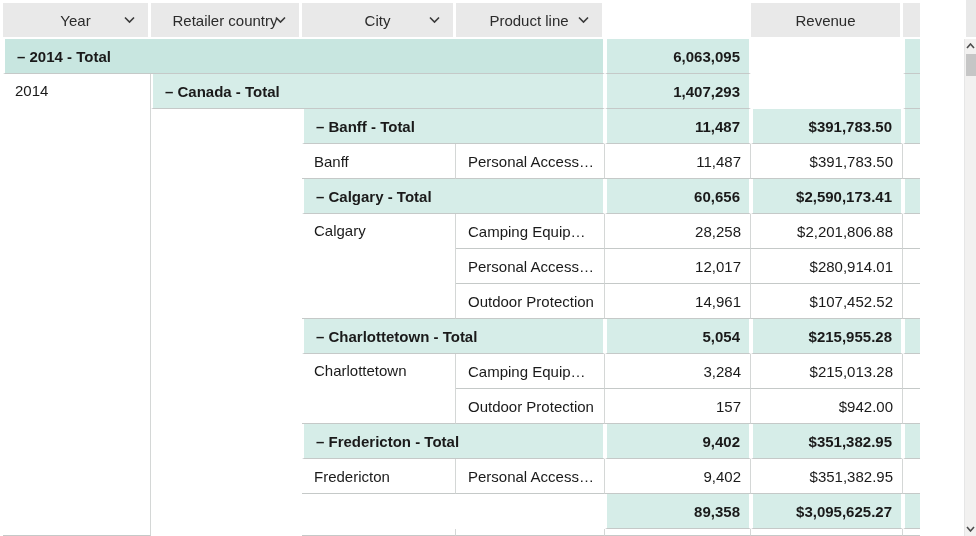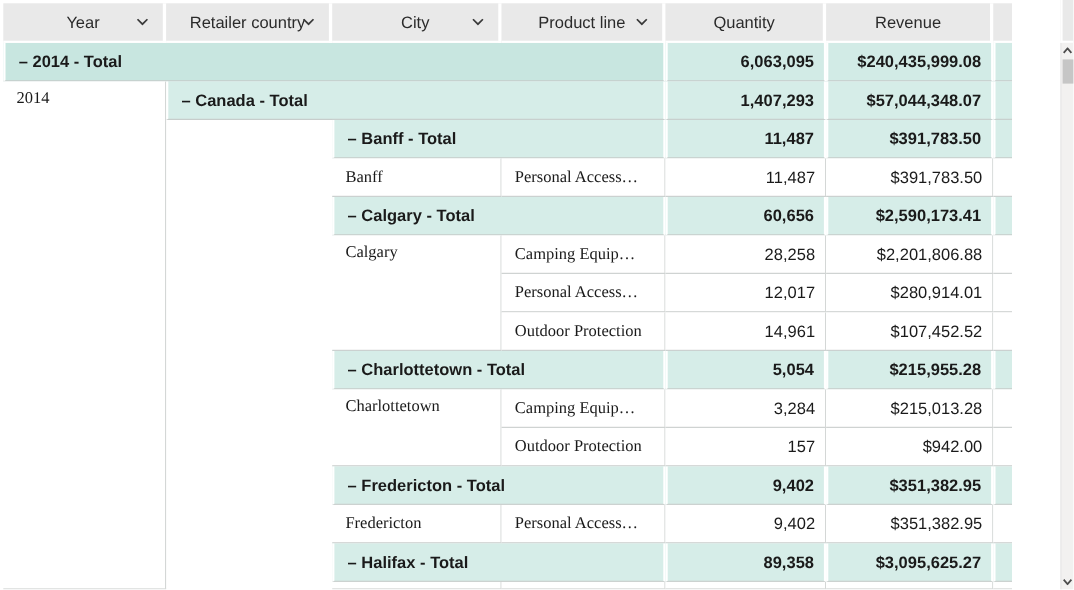--- a/index.html
+++ b/index.html
@@ -13,21 +13,21 @@
      background:#fff;border-bottom:1px solid #c5c9c8;overflow:hidden;white-space:nowrap;}
   .vr{border-right:1px solid #d4d7d6;}
   .hd{background:#e9e9e9;border-right:3px solid #fff;border-bottom:2px solid #fff;
       justify-content:center;color:#2b2b2b;position:relative;}
   .hd .chev{position:absolute;right:13px;top:50%;transform:translateY(-50%);line-height:0;}
   .tl,.tv,.tb{background:#d6ede8;border-left:2px solid #fff;border-right:2px solid #fff;}
   .tl{font-weight:bold;padding-left:12px;}
   .tv{font-weight:bold;justify-content:flex-end;padding-right:9px;}
   .y1{background:#c8e6e0;}
   .y1v{background:#d2ebe6;}
-  .name{padding-left:12px;font-family:Liberation Serif, serif;}
+  .name{padding-left:12px;}
   .top{align-items:flex-start;padding-top:8px;}
   .num{justify-content:flex-end;padding-right:9px;}
   .icon{justify-content:center;}
   .clip{align-items:flex-start;}
   
   .vscroll{width:13px;height:536px;display:flex;flex-direction:column;}
   .sb-cap{height:39px;background:#e9e9e9;border-left:2px solid #fff;border-bottom:2px solid #fff;box-sizing:border-box;}
   .sb-track{position:relative;flex:1;background:#f2f1f0;border-left:1px solid #e6e6e6;box-sizing:border-box;}
   .sb-btn{position:absolute;left:0;width:100%;height:14px;display:flex;align-items:center;justify-content:center;}
   .sb-btn.up{top:0;}
@@ -67,39 +67,34 @@
           </span>
       </div>
       <div class="c hd" style="grid-area:1/4/2/5">
         <span>Product line</span>
         <span class="chev">
             <svg width="11" height="7" viewBox="0 0 11 7">
               <polyline points="1,1 5.5,5.5 10,1" fill="none" stroke="#3a3a3a" stroke-width="1.6"></polyline>
             </svg>
           </span>
       </div>
-      <div class="c hd" style="grid-area:1/5/2/6">
-        <span>Quantity</span>
-      </div>
       <div class="c hd" style="grid-area:1/6/2/7">
         <span>Revenue</span>
       </div>
       <div class="c hd" style="grid-area:1/7/2/8">
         <span></span>
       </div>
 
       <div class="c tl y1" style="grid-area:2/1/3/5">– 2014 - Total</div>
       <div class="c tv y1v" style="grid-area:2/5/3/6">6,063,095</div>
-      <div class="c tv y1v" style="grid-area:2/6/3/7">$240,435,999.08</div>
       <div class="c tb y1v" style="grid-area:2/7/3/8"></div>
 
       <div class="c name top vr" style="grid-area:3/1/17/2">2014</div>
       <div class="c tl" style="grid-area:3/2/4/5">– Canada - Total</div>
       <div class="c tv" style="grid-area:3/5/4/6">1,407,293</div>
-      <div class="c tv" style="grid-area:3/6/4/7">$57,044,348.07</div>
       <div class="c tb" style="grid-area:3/7/4/8"></div>
 
       <div class="c tl" style="grid-area:4/3/5/5">– Banff - Total</div>
       <div class="c tv" style="grid-area:4/5/5/6">11,487</div>
       <div class="c tv" style="grid-area:4/6/5/7">$391,783.50</div>
       <div class="c tb" style="grid-area:4/7/5/8"></div>
 
       <div class="c name vr" style="grid-area:5/3/6/4">Banff</div>
       <div class="c name vr" style="grid-area:5/4/6/5">Personal Access…</div>
       <div class="c num vr" style="grid-area:5/5/6/6">11,487</div>
@@ -250,21 +245,20 @@
                 <line x1="4.8" y1="12" x2="1.2" y2="12"></line>
                 <line x1="6.9" y1="6.9" x2="4.4" y2="4.4"></line>
                 <line x1="12" y1="4.8" x2="12" y2="1.2"></line>
                 <line x1="17.1" y1="6.9" x2="19.6" y2="4.4"></line>
               </g>
               <circle cx="12" cy="12" r="5" fill="#ffd22e" stroke="#f0a32f" stroke-width="0.8"></circle>
             </svg>
           </span>
       </div>
 
-      <div class="c tl" style="grid-area:15/3/16/5">– Halifax - Total</div>
       <div class="c tv" style="grid-area:15/5/16/6">89,358</div>
       <div class="c tv" style="grid-area:15/6/16/7">$3,095,625.27</div>
       <div class="c tb" style="grid-area:15/7/16/8"></div>
 
       <div class="c vr" style="grid-area:16/3/17/4"></div>
       <div class="c vr" style="grid-area:16/4/17/5"></div>
       <div class="c vr" style="grid-area:16/5/17/6"></div>
       <div class="c vr" style="grid-area:16/6/17/7"></div>
       <div class="c icon vr clip" style="grid-area:16/7/17/8">
         <span>

